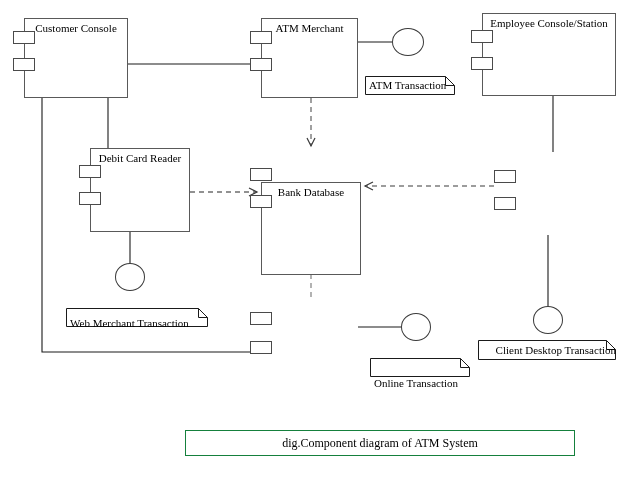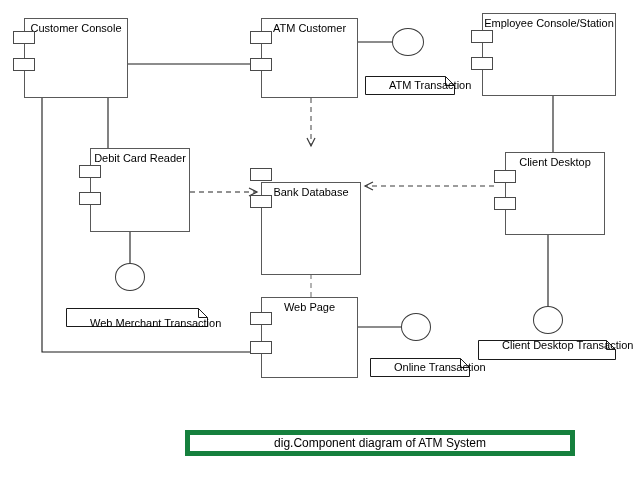--- a/index.html
+++ b/index.html
@@ -6,21 +6,21 @@
   html, body {
     margin: 0;
     padding: 0;
     background: #ffffff;
   }
   #canvas {
     position: relative;
     width: 640px;
     height: 480px;
     background: #ffffff;
-    font-family: Liberation Sans, sans-serif;
+    font-family: Liberation Serif, serif;
     overflow: hidden;
   }
   #svg-layer {
     position: absolute;
     left: 0;
     top: 0;
     width: 640px;
     height: 480px;
   }
   .component-box {
@@ -65,26 +65,25 @@
     top: 0;
     overflow: visible;
   }
   .note-text {
     position: relative;
     font-size: 11px;
     color: #000000;
     white-space: nowrap;
     padding-left: 4px;
     line-height: 1;
-    margin-left: 20px;
   }
   .caption-box {
     position: absolute;
     box-sizing: border-box;
-    border: 5px solid #15803d;
+    border: 1px solid #15803d;
     background: #ffffff;
     display: flex;
     align-items: center;
     justify-content: center;
   }
   .caption-text {
     font-size: 12px;
     color: #000000;
     white-space: nowrap;
   }
@@ -120,36 +119,30 @@
     <path d="M358,42 L392,42" fill="none" stroke="#1a1a1a" stroke-width="1.1"></path>
     <path d="M130,232 L130,263" fill="none" stroke="#1a1a1a" stroke-width="1.1"></path>
     <path d="M358,327 L401,327" fill="none" stroke="#1a1a1a" stroke-width="1.1"></path>
     <path d="M548,235 L548,306" fill="none" stroke="#1a1a1a" stroke-width="1.1"></path>
   </svg>
 
   <div class="component-box" style="left:24px; top:18px; width:104px; height:80px;">
     <div class="component-label">Customer Console</div>
   </div>
   <div class="component-box" style="left:261px; top:18px; width:97px; height:80px;">
-    <div class="component-label">ATM Customer</div>
+    <div class="component-label">ATM Merchant</div>
   </div>
   <div class="component-box" style="left:90px; top:148px; width:100px; height:84px;">
     <div class="component-label">Debit Card Reader</div>
   </div>
   <div class="component-box" style="left:482px; top:13px; width:134px; height:83px;">
     <div class="component-label">Employee Console/Station</div>
   </div>
   <div class="component-box" style="left:261px; top:150px; width:100px; height:93px;margin-top:32px;">
     <div class="component-label">Bank Database</div>
-  </div>
-  <div class="component-box" style="left:505px; top:152px; width:100px; height:83px;">
-    <div class="component-label">Client Desktop</div>
-  </div>
-  <div class="component-box" style="left:261px; top:297px; width:97px; height:81px;">
-    <div class="component-label">Web Page</div>
   </div>
 
   <div class="port" style="left:13px;  top:31px;"></div>
   <div class="port" style="left:13px;  top:58px;"></div>
   <div class="port" style="left:250px; top:31px;"></div>
   <div class="port" style="left:250px; top:58px;"></div>
   <div class="port" style="left:471px; top:30px;"></div>
   <div class="port" style="left:471px; top:57px;"></div>
   <div class="port" style="left:79px;  top:165px;"></div>
   <div class="port" style="left:79px;  top:192px;"></div>
@@ -179,28 +172,28 @@
       <path d="M132.5,0.5 L132.5,9.5 L141.5,9.5" fill="none" stroke="#1a1a1a" stroke-width="1"></path>
     </svg>
     <div class="note-text" style="padding-top:10px;">Web Merchant Transaction</div>
   </div>
 
   <div class="note" style="left:370px; top:358px; width:100px; height:19px;">
     <svg width="100" height="19">
       <path d="M0.5,0.5 L90.5,0.5 L99.5,9.5 L99.5,18.5 L0.5,18.5 Z" fill="#ffffff" stroke="#1a1a1a" stroke-width="1"></path>
       <path d="M90.5,0.5 L90.5,9.5 L99.5,9.5" fill="none" stroke="#1a1a1a" stroke-width="1"></path>
     </svg>
-    <div class="note-text" style="padding-top:4px;">Online Transaction</div>
+    <div class="note-text" style="padding-top:20px;">Online Transaction</div>
   </div>
 
   <div class="note" style="left:478px; top:340px; width:138px; height:20px;">
     <svg width="138" height="20">
       <path d="M0.5,0.5 L128.5,0.5 L137.5,9.5 L137.5,19.5 L0.5,19.5 Z" fill="#ffffff" stroke="#1a1a1a" stroke-width="1"></path>
       <path d="M128.5,0.5 L128.5,9.5 L137.5,9.5" fill="none" stroke="#1a1a1a" stroke-width="1"></path>
     </svg>
-    <div class="note-text" style="">Client Desktop Transaction</div>
+    <div class="note-text" style="padding-top:5px;text-align:right;">Client Desktop Transaction</div>
   </div>
 
   <div class="caption-box" style="left:185px; top:430px; width:390px; height:26px;">
     <span class="caption-text">dig.Component diagram of ATM System</span>
   </div>
 
 </div>
 
 </body></html>

